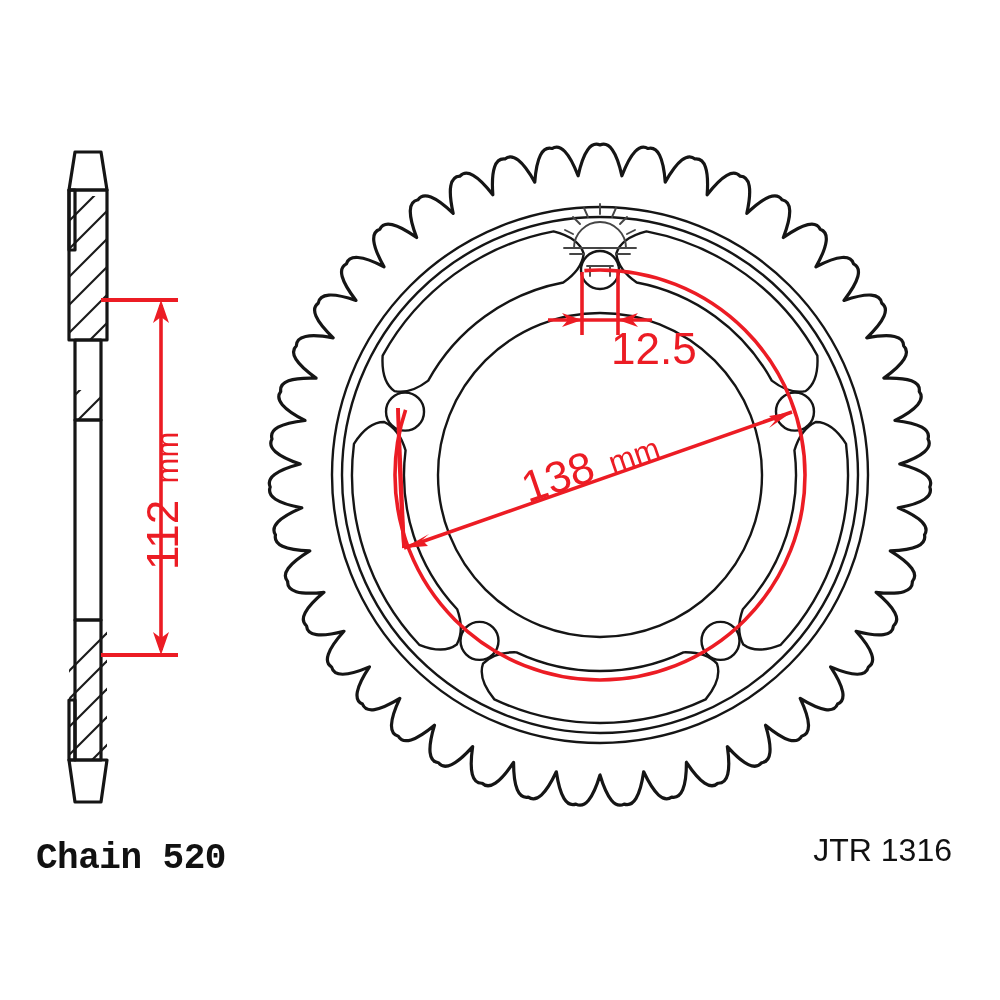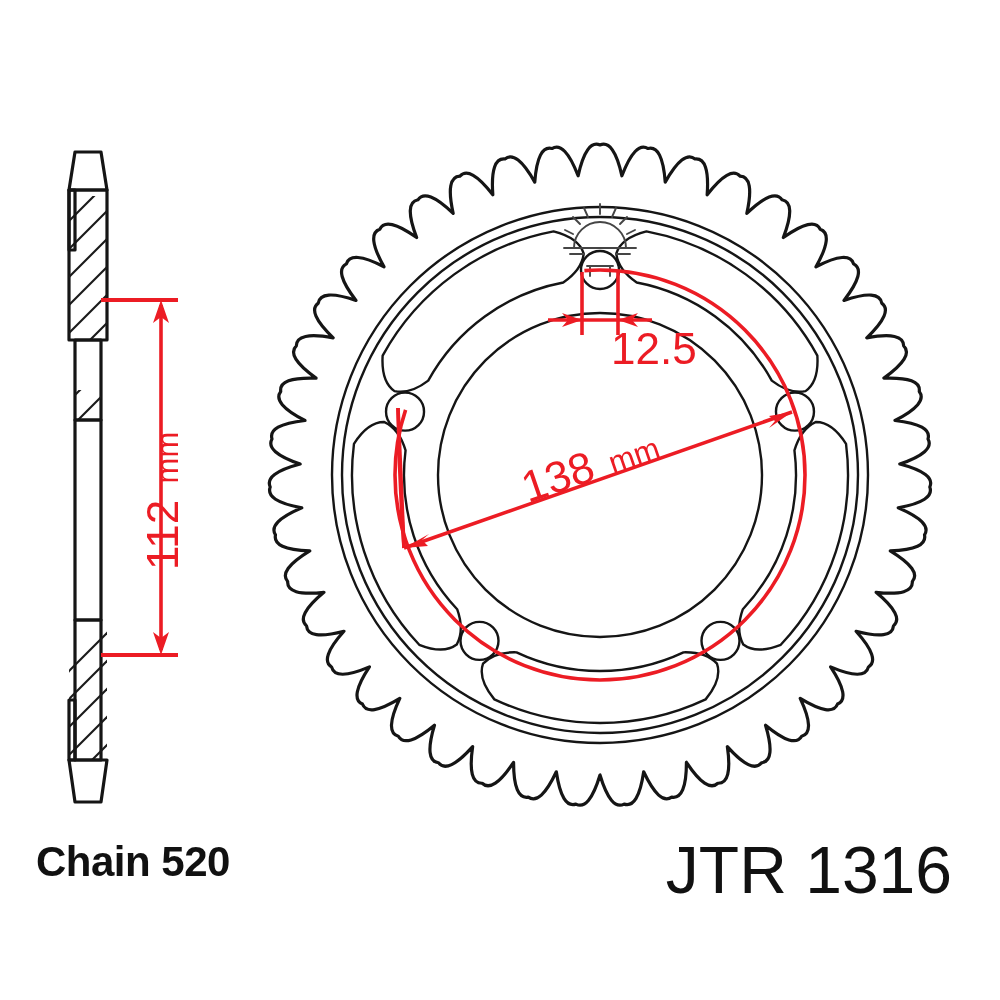--- a/index.html
+++ b/index.html
@@ -17,26 +17,26 @@
   .ln-logo{fill:none;stroke:#454545;stroke-width:1.9;stroke-linecap:round;stroke-linejoin:round;}
   .ln-red{fill:none;stroke:#ec1c24;stroke-width:4.2;stroke-linecap:butt;stroke-linejoin:round;}
   .ln-red-thin{fill:none;stroke:#ec1c24;stroke-width:3.6;stroke-linecap:butt;}
   .fill-red{fill:#ec1c24;stroke:none;}
 
   .caption{
     position:absolute;color:#111;white-space:nowrap;
   }
   #chain-caption{
     left:36px;top:838px;
-    font-size:42px;font-weight:bold;letter-spacing:-0.5px;
-    font-family:Liberation Sans, sans-serif;
+    font-size:36px;font-weight:bold;letter-spacing:-0.5px;
+    font-family:Liberation Mono, monospace;
   }
   #part-caption{
     right:48px;top:832px;
-    font-size:66px;font-weight:400;letter-spacing:0px;
+    font-size:32px;font-weight:400;letter-spacing:0px;
     font-family:"Liberation Sans","DejaVu Sans",sans-serif;
   }
 
   .dim-text{fill:#ec1c24;font-family:"Liberation Sans","DejaVu Sans",sans-serif;}
   .dim-main{font-size:44px;}
   .dim-unit{font-size:31px;}
 </style>
 </head>
 <body>
 

